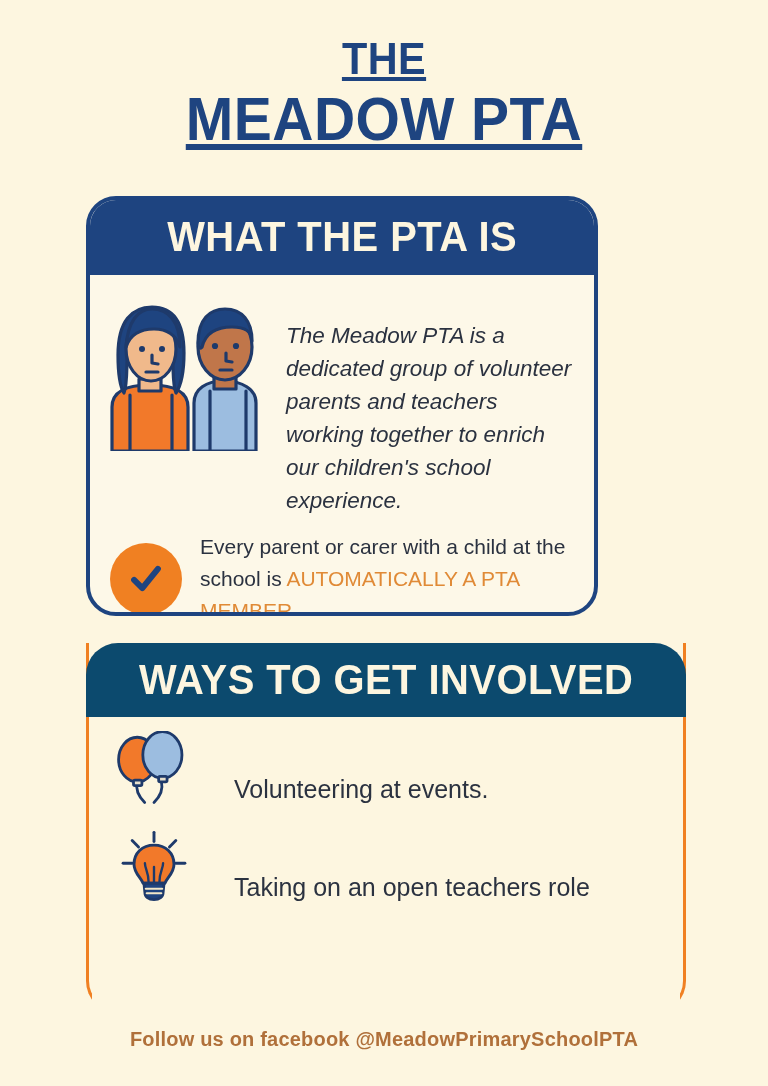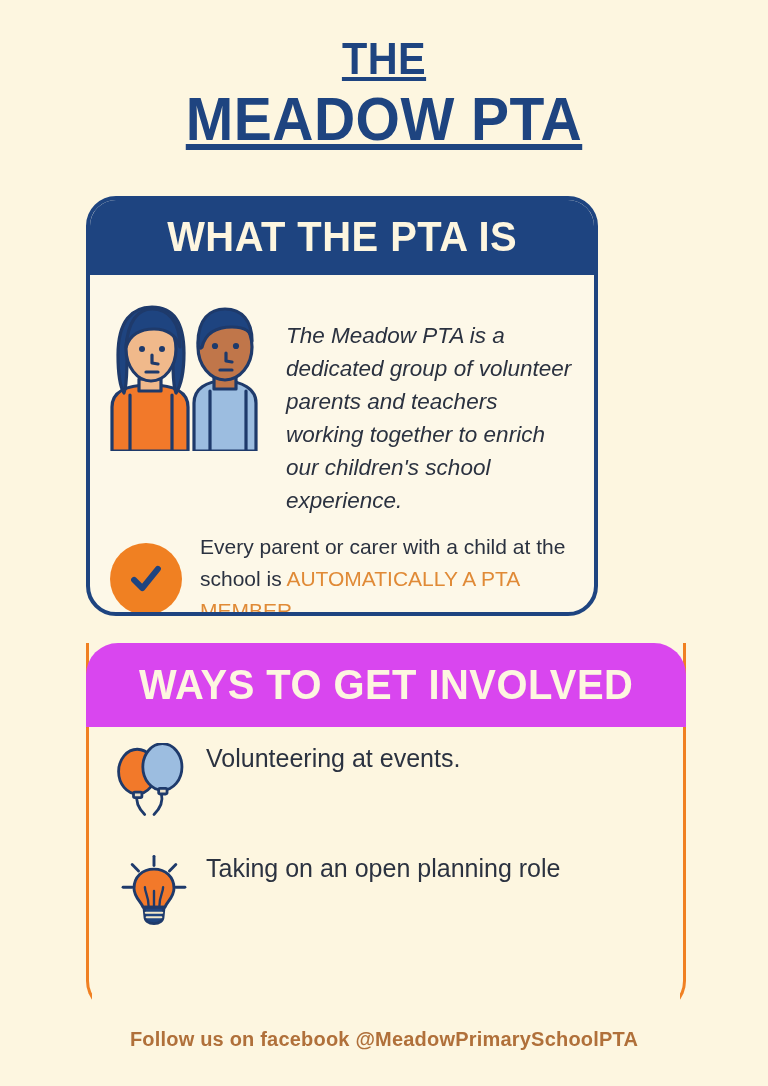--- a/index.html
+++ b/index.html
@@ -134,23 +134,23 @@
     top: 960px;
     width: 588px;
     height: 60px;
     background: #fdf6e0;
   }
   .card-orange-header {
     position: absolute;
     left: 86px;
     top: 643px;
     width: 600px;
-    height: 84px;
+    height: 74px;
     box-sizing: border-box;
-    background: #d946ef;
+    background: #0c4a6e;
     border-radius: 32px 32px 0 0;
     display: flex;
     align-items: center;
     justify-content: center;
   }
   .card-orange-header .hdr-text {
     color: #fdf6e0;
     font-family: "Liberation Sans Narrow", "Liberation Sans", sans-serif;
     font-weight: 700;
     font-size: 42px;
@@ -159,22 +159,23 @@
   }
 
   .involve-list {
     position: absolute;
     left: 86px;
     top: 717px;
     width: 600px;
   }
   .involve-item {
     display: flex;
-    align-items: flex-start;
-    padding: 24px 20px 8px 24px;
+    align-items: flex-end;
+    padding: 12px 20px 8px 24px;
+    gap: 28px;
   }
   .involve-icon {
     flex: 0 0 auto;
     width: 88px;
     height: 78px;
     display: flex;
     align-items: center;
     justify-content: center;
   }
   .involve-label {
@@ -311,18 +312,18 @@
           <path d="M44 18 C57 18 66 27 66 39 C66 49 58 54 56 60 L32 60 C30 54 22 49 22 39 C22 27 31 18 44 18 Z" fill="#f2792a"></path>
           <path d="M38 58 C38 48 34 44 34 38" fill="none" stroke-width="2.6"></path>
           <path d="M50 58 C50 48 54 44 54 38" fill="none" stroke-width="2.6"></path>
           <path d="M44 58 L44 42" fill="none" stroke-width="2.6"></path>
           <path d="M33 60 L55 60 L54 70 C54 75 50 78 44 78 C38 78 34 75 34 70 Z" fill="#1e4480"></path>
           <path d="M35 66 L53 66" fill="none" stroke="#f2e7c8" stroke-width="2.4"></path>
           <path d="M36 71 L52 71" fill="none" stroke="#f2e7c8" stroke-width="2.4"></path>
         </g>
       </svg>
     </div>
-    <div class="involve-label">Taking on an open planning role</div>
+    <div class="involve-label">Taking on an open teachers role</div>
   </div>
 
 </div>
 
 <div class="footer">Follow us on facebook @MeadowPrimarySchoolPTA</div>
 
 </body></html>

